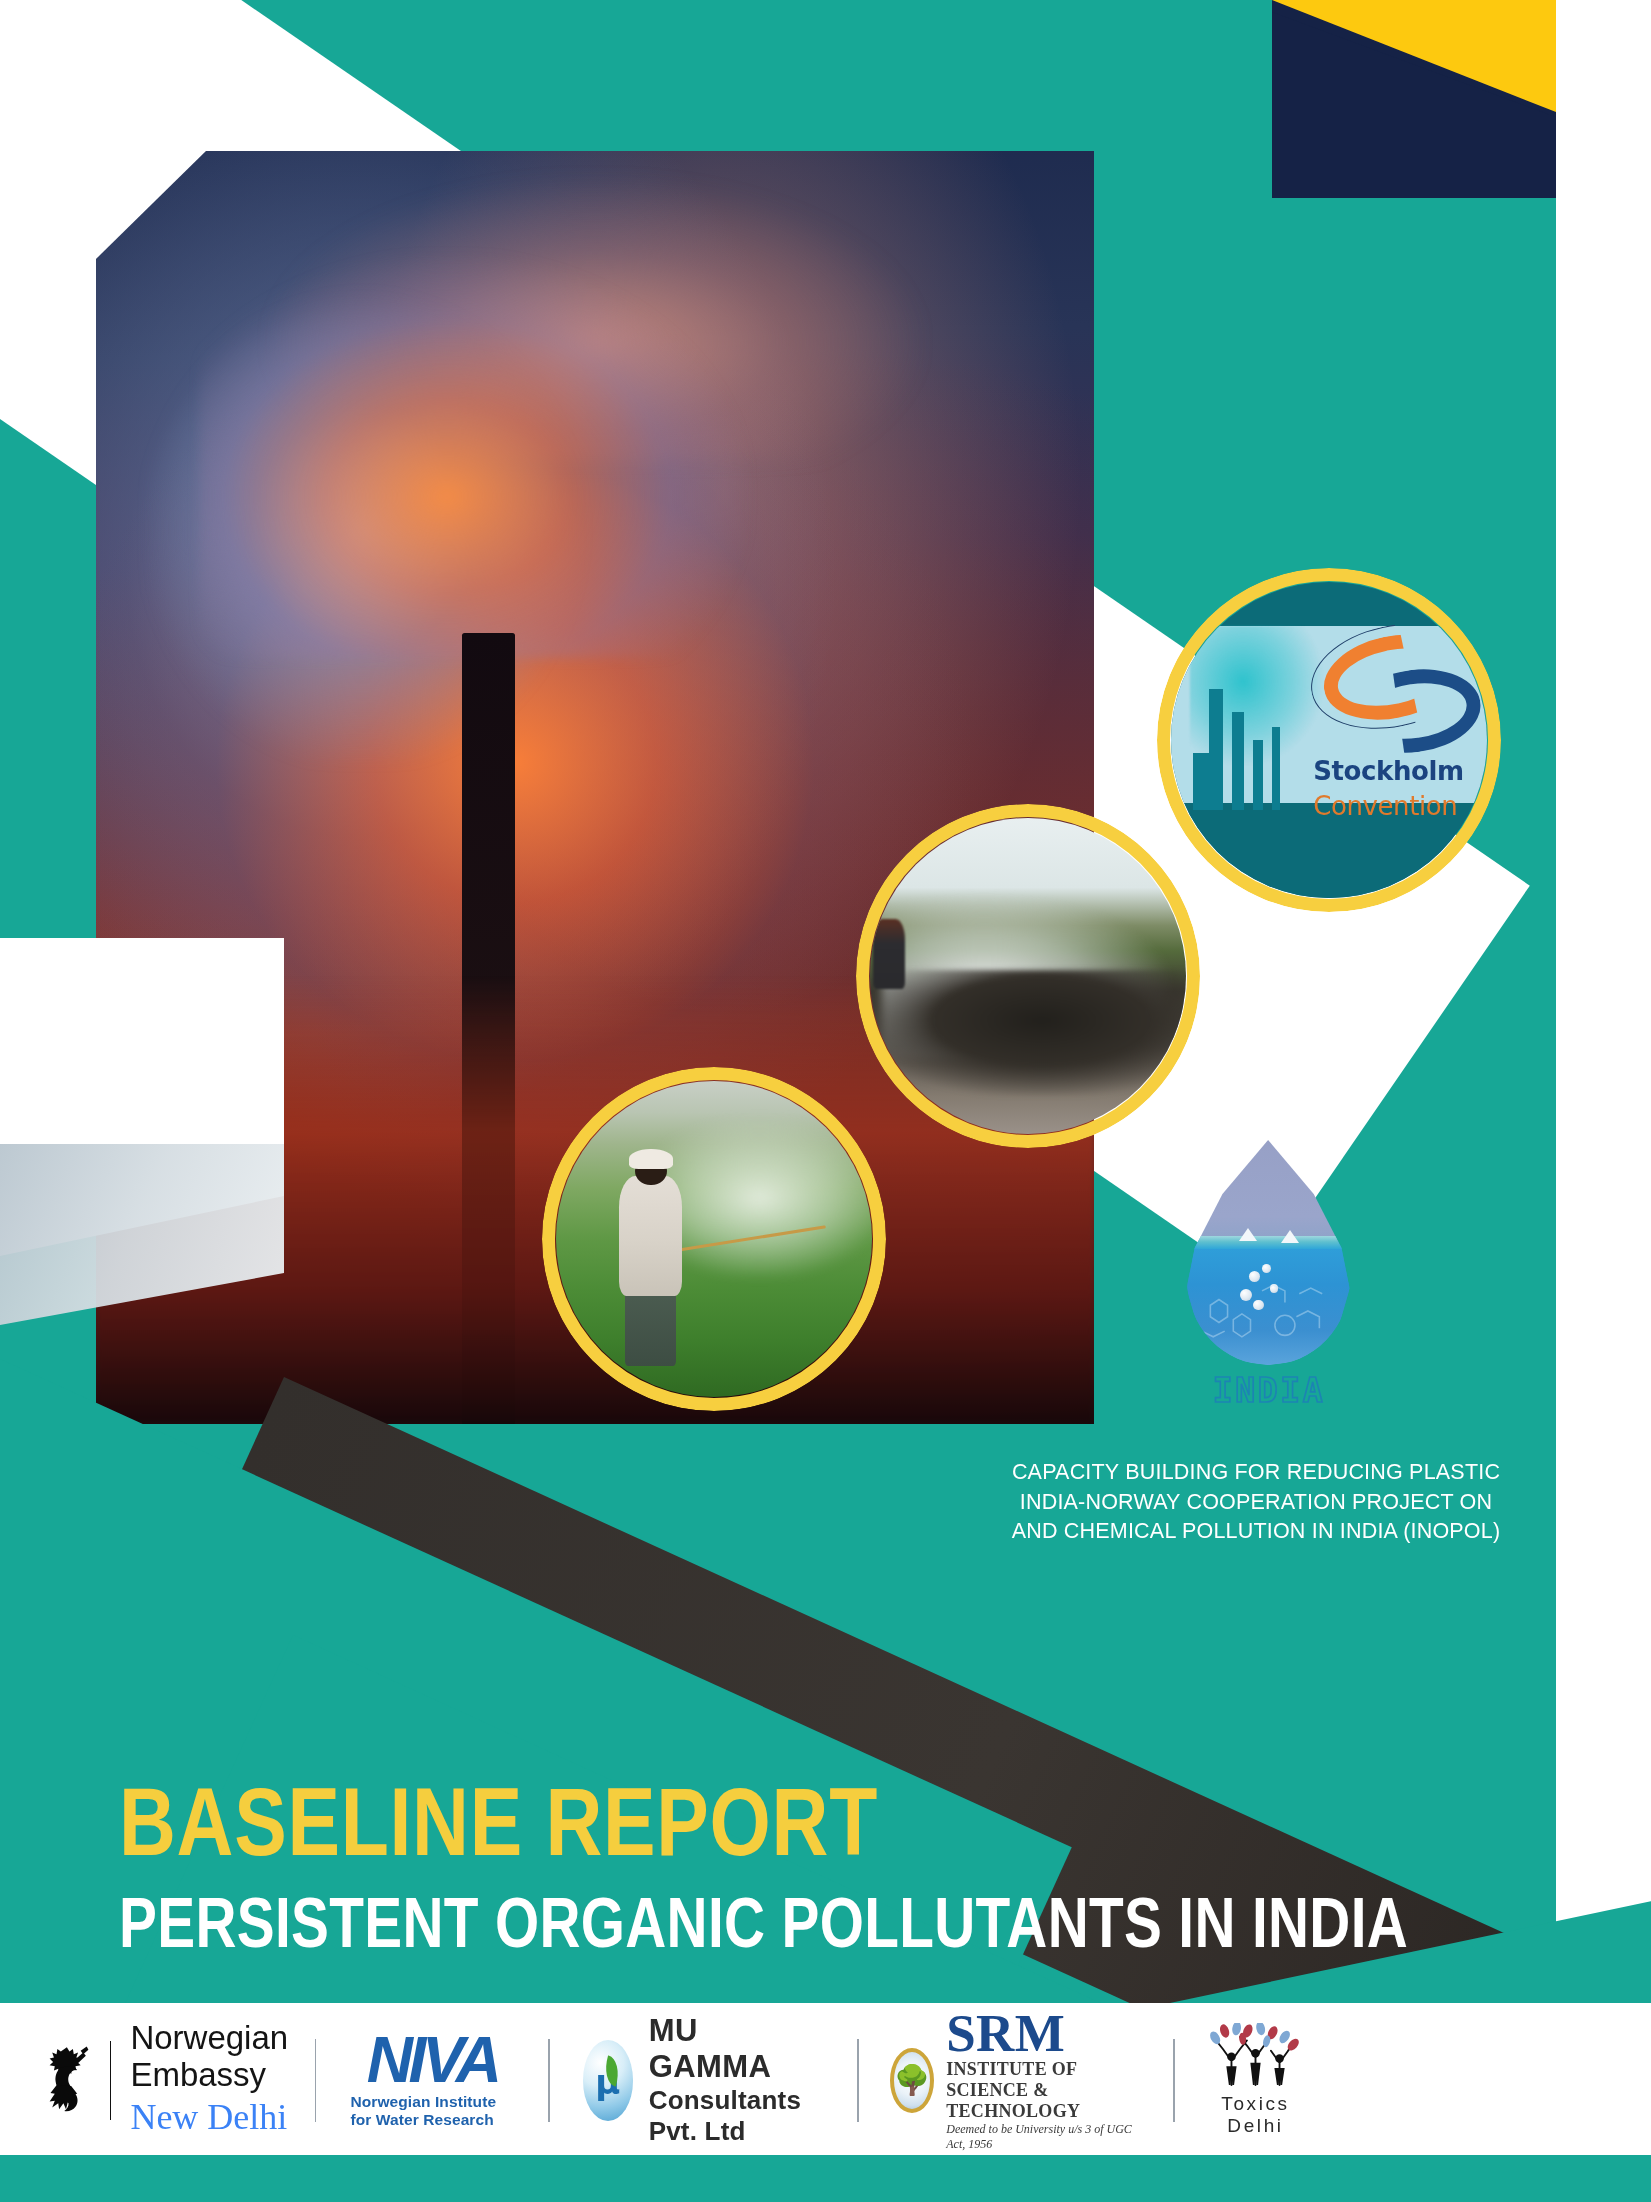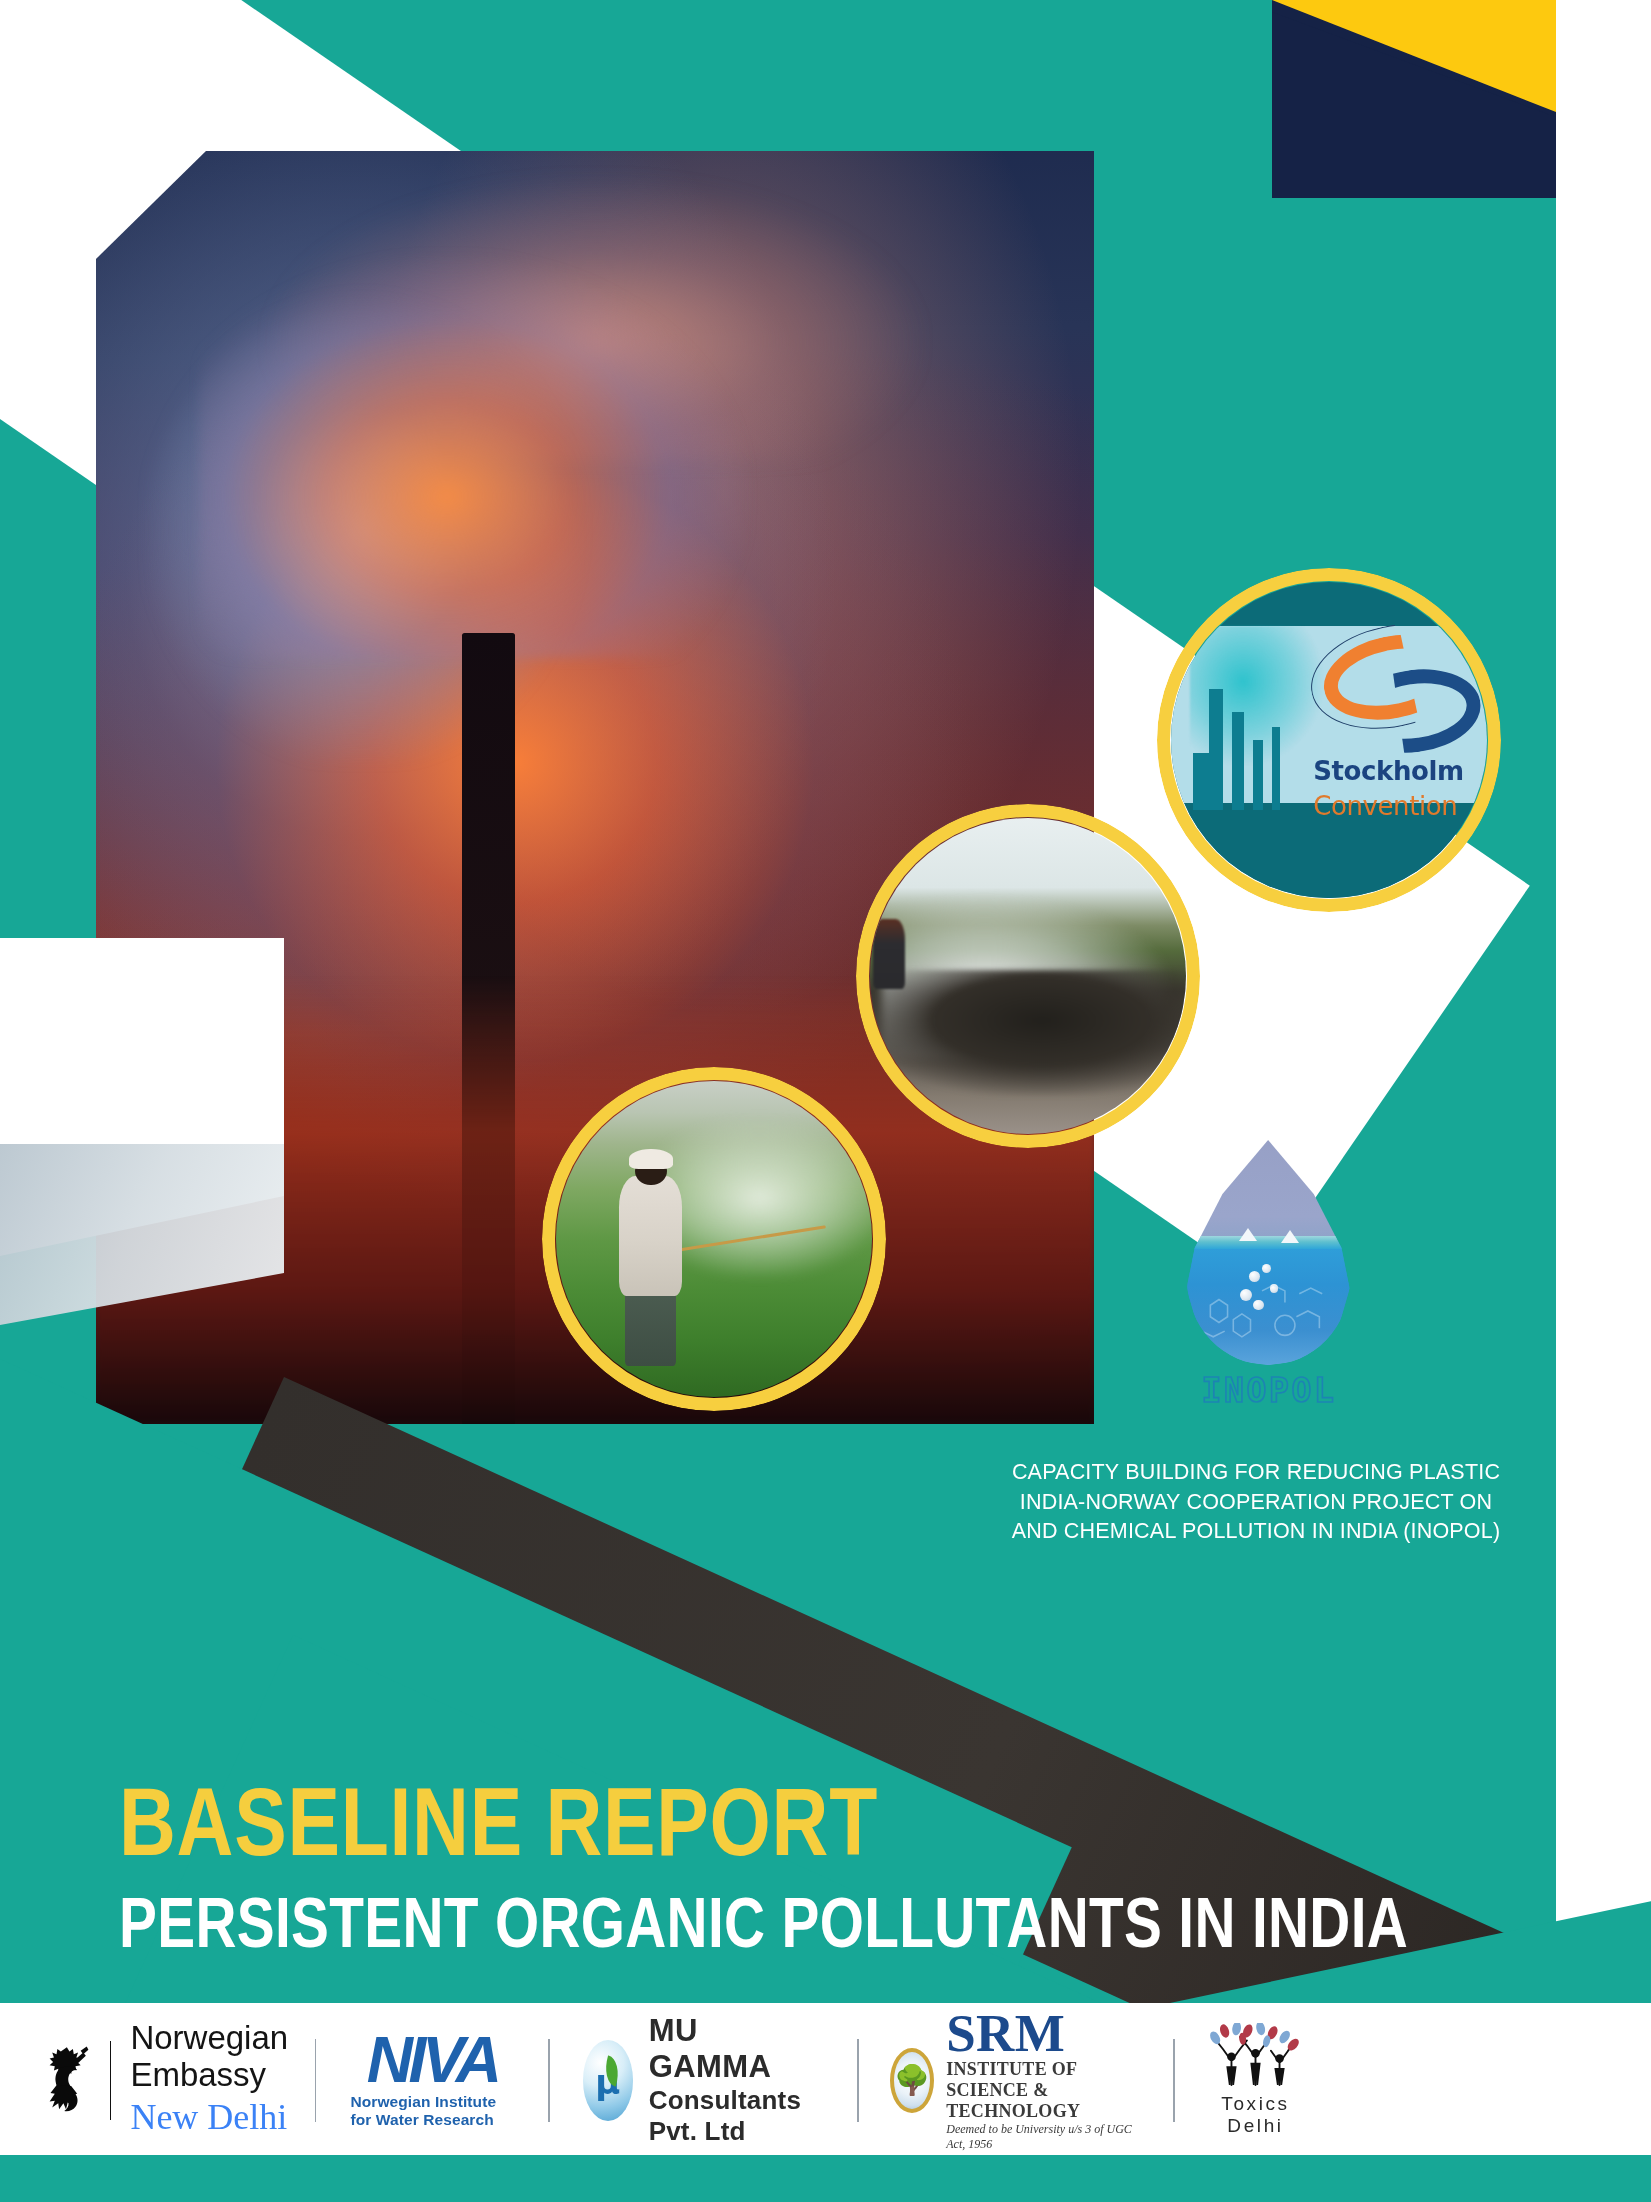--- a/index.html
+++ b/index.html
@@ -460,21 +460,21 @@
             <polygon points="26,36 32,32 38,36 38,44 32,48 26,44"></polygon>
             <circle cx="62" cy="40" r="7"></circle>
             <path d="M46 16 L54 12 L62 16 L62 24"></path>
             <path d="M72 18 L80 14 L88 18"></path>
             <path d="M70 34 L78 30 L86 34 L86 42"></path>
             <path d="M4 44 L12 48 L20 44"></path>
           </g>
         </svg>
       </div>
     </div>
-    <div class="inopol-word">INOPOL</div>
+    <div class="inopol-word">INDIA</div>
   </div>
 
   <div id="project-caption">
     <div>CAPACITY BUILDING FOR REDUCING PLASTIC</div>
     <div>INDIA-NORWAY COOPERATION PROJECT ON</div>
     <div>AND CHEMICAL POLLUTION IN INDIA (INOPOL)</div>
   </div>
 
   <div id="title-main">BASELINE REPORT</div>
   <div id="title-sub">PERSISTENT ORGANIC POLLUTANTS IN INDIA</div>

